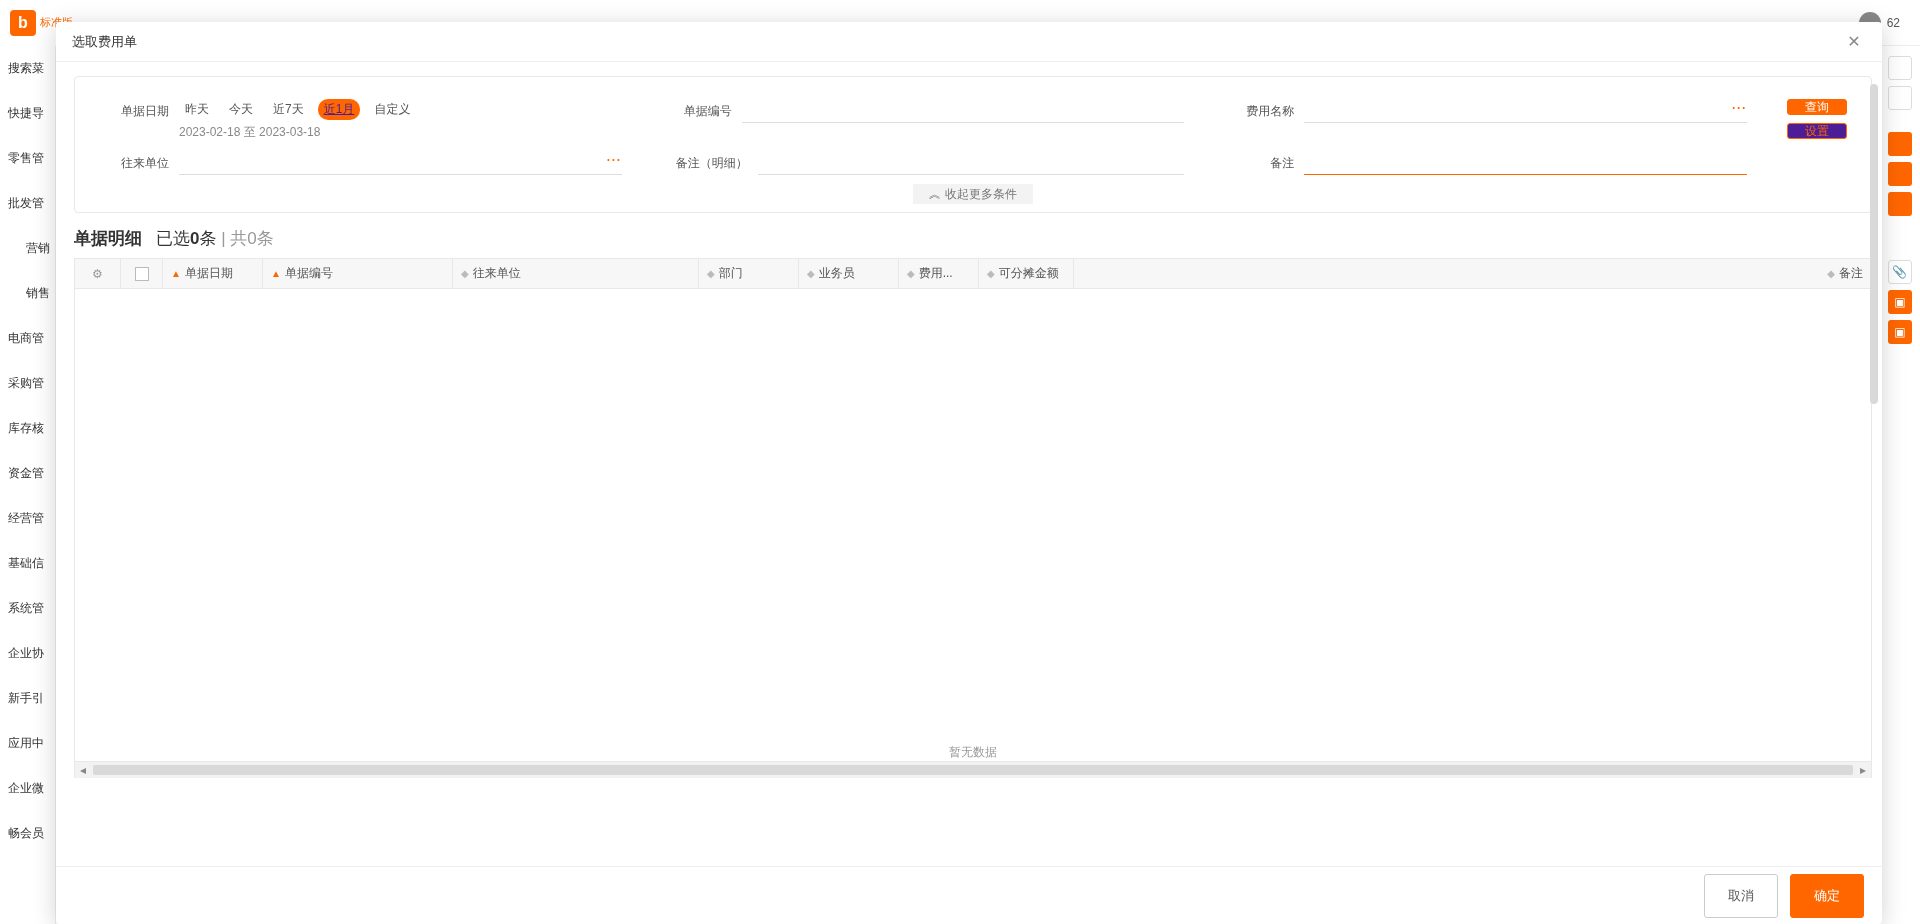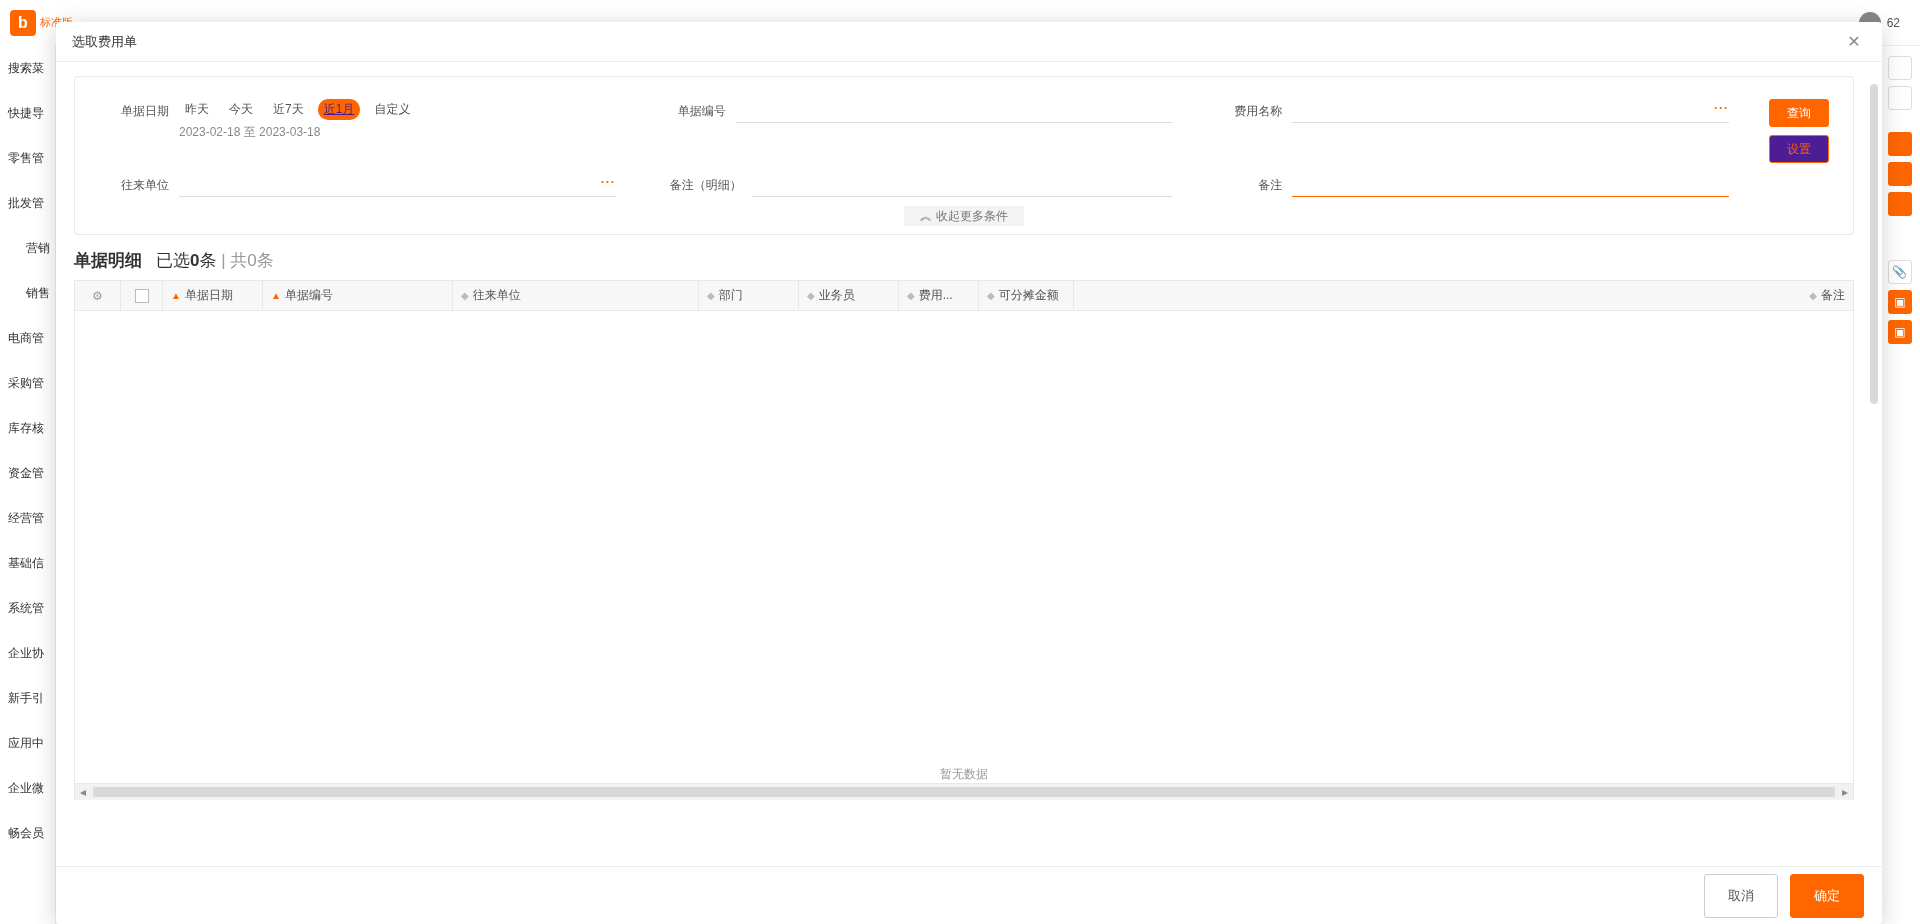--- a/index.html
+++ b/index.html
@@ -82,21 +82,21 @@
     height:40px; border-bottom:1px solid #eee; display:flex; align-items:center;
     padding:0 16px;
   }
   .modal-title { font-size:13px; color:#333; }
   .modal-close {
     margin-left:auto; width:24px; height:24px; display:flex; align-items:center; justify-content:center;
     color:#888; cursor:pointer; font-size:16px;
   }
 
   .modal-body {
-    flex:1; overflow:auto; padding:14px 28px 0 18px;
+    flex:1; overflow:auto; padding:14px 10px 0 18px;
   }
 
   
   .filter-card {
     border:1px solid #e8e8e8; border-radius:4px; position:relative;
     padding: 22px 24px 8px 24px;
   }
   .filter-grid {
     display:grid; grid-template-columns: 1fr 1fr 1fr auto; gap: 10px 40px;
     align-items:start;
@@ -117,21 +117,21 @@
     outline:none; font-size:12px; background:transparent;
   }
   .underline-input.accent { border-bottom-color:#f60; }
   .inp-wrap { position:relative; }
   .inp-more {
     position:absolute; right:0; top:2px; color:#f60; cursor:pointer; font-weight:bold; letter-spacing:1px;
   }
 
   .filter-actions { display:flex; flex-direction:column; gap:8px; align-items:flex-end; }
   .btn {
-    min-width:60px; height:28px; border-radius:3px; display:inline-flex; align-items:center; justify-content:center;
+    min-width:60px; height:16px; border-radius:3px; display:inline-flex; align-items:center; justify-content:center;
     font-size:12px; cursor:pointer; padding:0 14px;
   }
   .btn-primary { background:#f60; color:#fff; border:1px solid #f60; }
   .btn-outline { background:#4c1d95; color:#f60; border:1px solid #f60; }
   .btn-default { background:#fff; color:#555; border:1px solid #ccc; }
 
   .collapse-bar {
     position:relative; margin-top:10px;
   }
   .collapse-tab {

